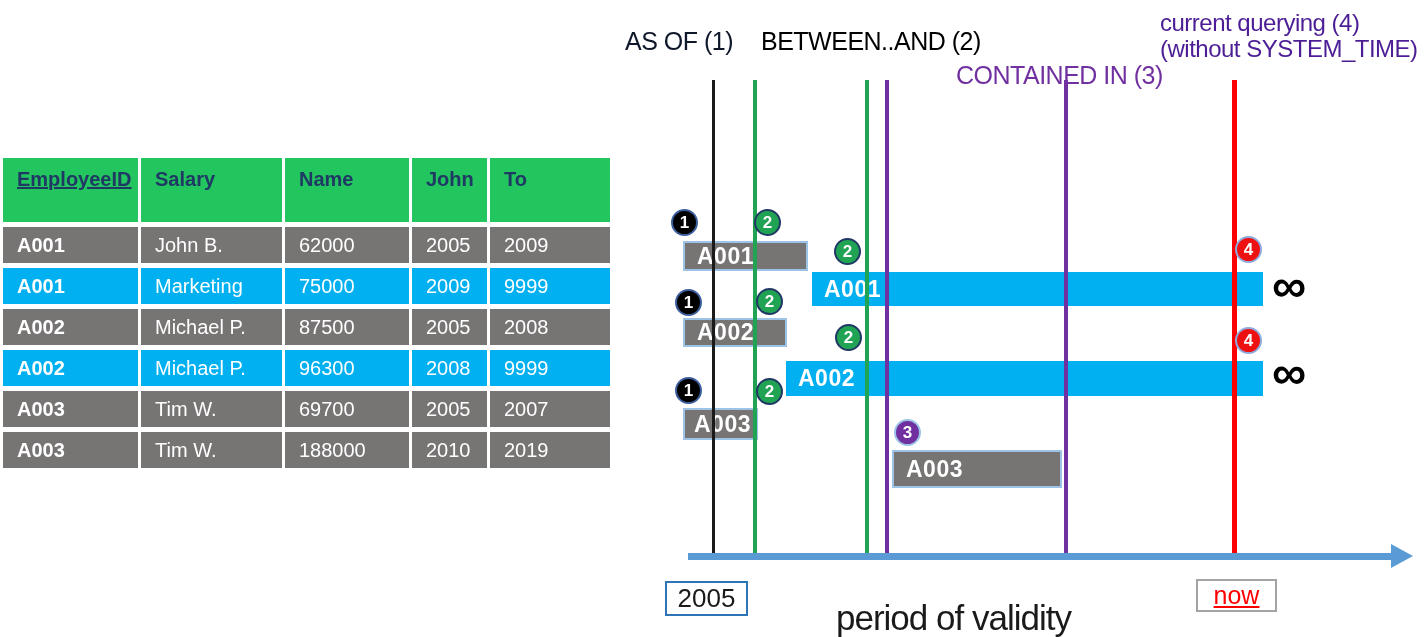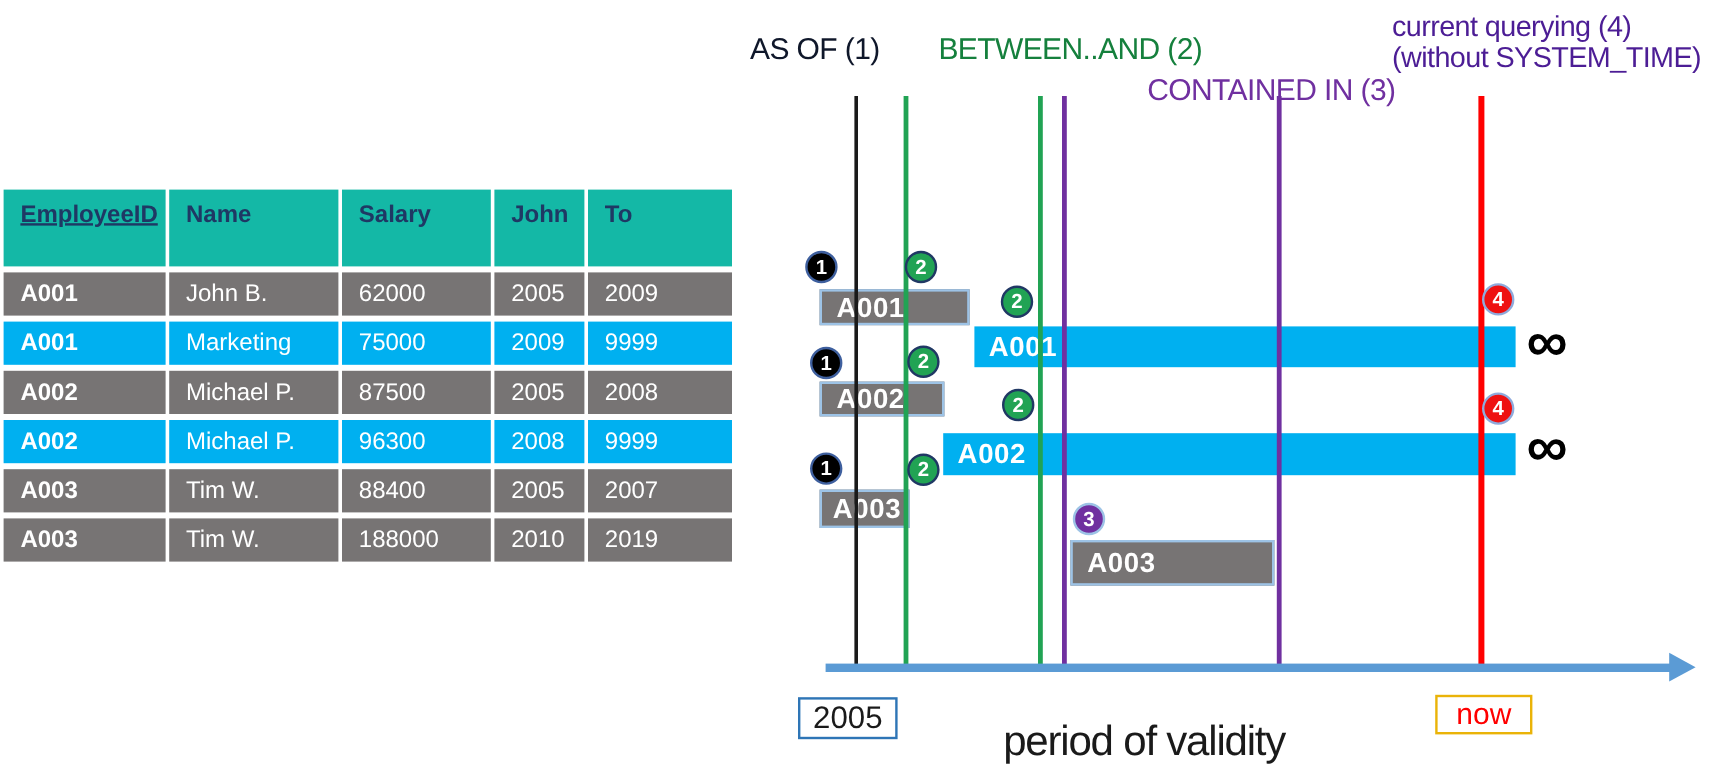--- a/index.html
+++ b/index.html
@@ -8,36 +8,36 @@
 
   
   .tbl {
     position:absolute; left:3px; top:158px;
     display:grid;
     grid-template-columns:135px 141px 124px 75px 120px;
     grid-template-rows:64px repeat(6, 36px);
     gap:5px 3px;
   }
   .th {
-    background:#14b8a6; color:#1f3864; font-weight:bold; font-size:20px;
+    background:#22c55e; color:#1f3864; font-weight:bold; font-size:20px;
     padding:10px 16px 0 14px;
   }
   .th .u { text-decoration:underline; }
   .td {
     color:#ffffff; font-size:20px; padding-left:14px;
     display:flex; align-items:center;
   }
   .td.c0 { font-weight:bold; }
   .row-gray { background:#777474; }
   .row-cyan { background:#00b0f0; }
 
   
   .legend { position:absolute; font-size:25px; letter-spacing:-0.5px; white-space:nowrap; }
   .lg-asof { left:625px; top:27px; color:#0f172a; }
-  .lg-between { left:782px; top:27px; color:#15803d; }
+  .lg-between { left:761px; top:27px; color:#000000; }
   .lg-contained { left:956px; top:27px; color:#7030a0;margin-top:34px; }
   .lg-current { left:1160px; top:10px; color:#4c1d95; font-size:24px; line-height:26px; }
 
   
   .vline { position:absolute; top:80px; height:477px; width:4px; z-index:3; }
   .vl-black  { left:712px; background:#1a1a1a; width:3px; }
   .vl-green1 { left:753px; background:#21a354; }
   .vl-green2 { left:865px; background:#21a354; }
   .vl-purple1{ left:885px; background:#7030a0; }
   .vl-purple2{ left:1064px; background:#7030a0; }
@@ -90,37 +90,37 @@
     position:absolute; left:1391px; top:544px; width:0; height:0; z-index:5;
     border-left:22px solid #5b9bd5; border-top:12px solid transparent; border-bottom:12px solid transparent;
   }
   .yearbox {
     position:absolute; left:665px; top:581px; width:83px; height:35px;
     border:2px solid #2e75b6; color:#1a1a1a; font-size:26px;
     display:flex; align-items:center; justify-content:center;
   }
   .nowbox {
     position:absolute; left:1196px; top:579px; width:81px; height:33px;
-    border:2px solid #eab308; color:#ff0000; font-size:25px;
-    display:flex; align-items:center; justify-content:center;
+    border:2px solid #a3a3a3; color:#ff0000; font-size:25px;
+    display:flex; align-items:center; justify-content:center;text-decoration:underline;
   }
   .pov {
     position:absolute; left:836px; top:598px; color:#1a1a1a; font-size:35px;
     letter-spacing:-1px; white-space:nowrap;
   }
 </style>
 </head>
 <body>
 
 <div class="canvas">
 
   <div class="tbl">
     <div class="th"><span class="u">EmployeeID</span></div>
+    <div class="th">Salary</div>
     <div class="th">Name</div>
-    <div class="th">Salary</div>
     <div class="th">John</div>
     <div class="th">To</div>
 
     <div class="td c0 row-gray">A001</div>
     <div class="td row-gray">John B.</div>
     <div class="td row-gray">62000</div>
     <div class="td row-gray">2005</div>
     <div class="td row-gray">2009</div>
 
     <div class="td c0 row-cyan">A001</div>
@@ -136,21 +136,21 @@
     <div class="td row-gray">2008</div>
 
     <div class="td c0 row-cyan">A002</div>
     <div class="td row-cyan">Michael P.</div>
     <div class="td row-cyan">96300</div>
     <div class="td row-cyan">2008</div>
     <div class="td row-cyan">9999</div>
 
     <div class="td c0 row-gray">A003</div>
     <div class="td row-gray">Tim W.</div>
-    <div class="td row-gray">88400</div>
+    <div class="td row-gray">69700</div>
     <div class="td row-gray">2005</div>
     <div class="td row-gray">2007</div>
 
     <div class="td c0 row-gray">A003</div>
     <div class="td row-gray">Tim W.</div>
     <div class="td row-gray">188000</div>
     <div class="td row-gray">2010</div>
     <div class="td row-gray">2019</div>
   </div>
 

